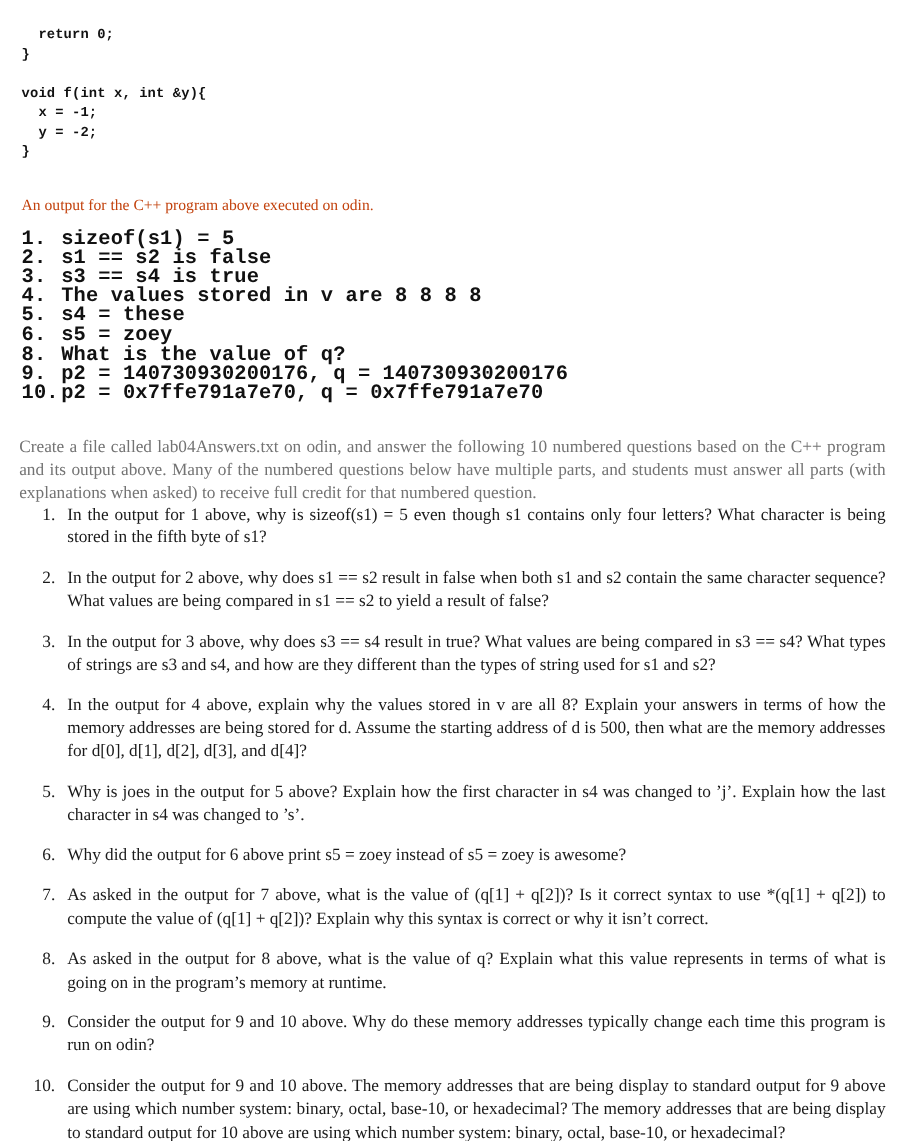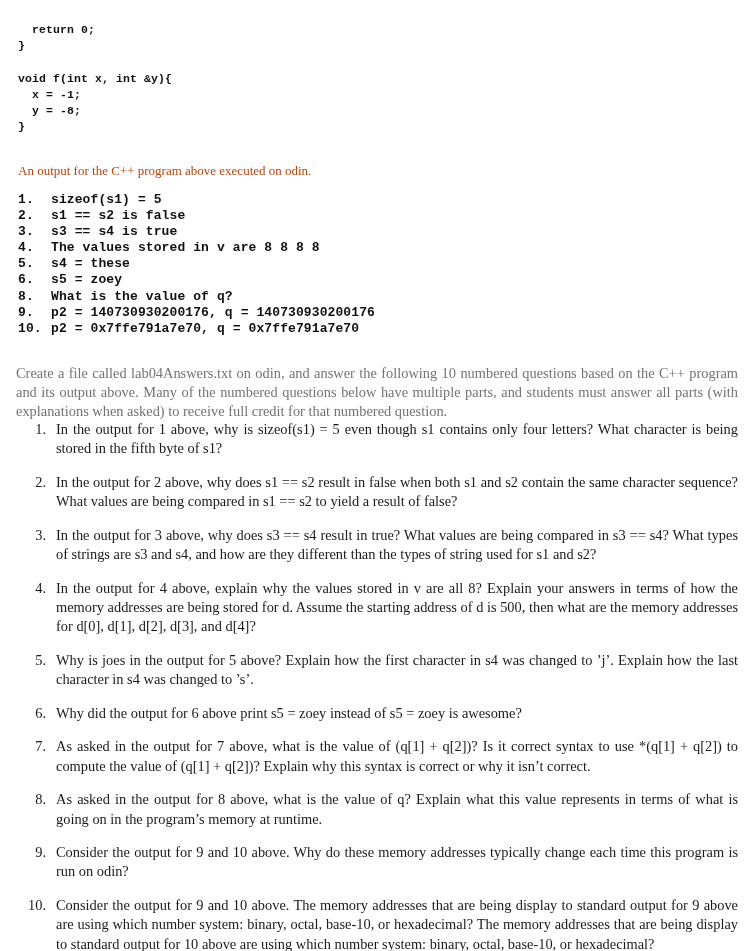--- a/index.html
+++ b/index.html
@@ -60,21 +60,21 @@
     color: #c2410c;
     white-space: nowrap;
   }
 
   
   .output-listing {
     position: absolute;
     left: 18px;
     top: 192px;
     font-family: "Liberation Mono", "DejaVu Sans Mono", monospace;
-    font-size: 13px;
+    font-size: 17px;
     line-height: 16.1px;
     color: #111111;
     font-weight: 600;
     letter-spacing: 0.1px;
   }
   .output-row {
     display: block;
     white-space: pre;
     min-height: 16.1px;
   }
@@ -144,21 +144,21 @@
   .question-item .q-text,
   .instructions {
     text-align-last: left;
   }
 </style>
 </head>
 <body>
 
 <div class="page">
 
-  <div class="code-block" id="code-block"><span class="code-line">  return 0;</span><span class="code-line">}</span><span class="code-line">&nbsp;</span><span class="code-line">void f(int x, int &amp;y){</span><span class="code-line">  x = -1;</span><span class="code-line">  y = -8;</span><span class="code-line">}</span></div>
+  <div class="code-block" id="code-block"><span class="code-line">  return 0;</span><span class="code-line">}</span><span class="code-line">&nbsp;</span><span class="code-line">void f(int x, int &amp;y){</span><span class="code-line">  x = -1;</span><span class="code-line">  y = -2;</span><span class="code-line">}</span></div>
 
   <div class="lead-sentence">An output for the C++ program above executed on odin.</div>
 
   <div class="output-listing" id="output-listing">
       <span class="output-row"><span class="output-num">1.</span><span class="output-text">sizeof(s1) = 5</span></span>
       <span class="output-row"><span class="output-num">2.</span><span class="output-text">s1 == s2 is false</span></span>
       <span class="output-row"><span class="output-num">3.</span><span class="output-text">s3 == s4 is true</span></span>
       <span class="output-row"><span class="output-num">4.</span><span class="output-text">The values stored in v are 8 8 8 8</span></span>
       <span class="output-row"><span class="output-num">5.</span><span class="output-text">s4 = these</span></span>
       <span class="output-row"><span class="output-num">6.</span><span class="output-text">s5 = zoey</span></span>

